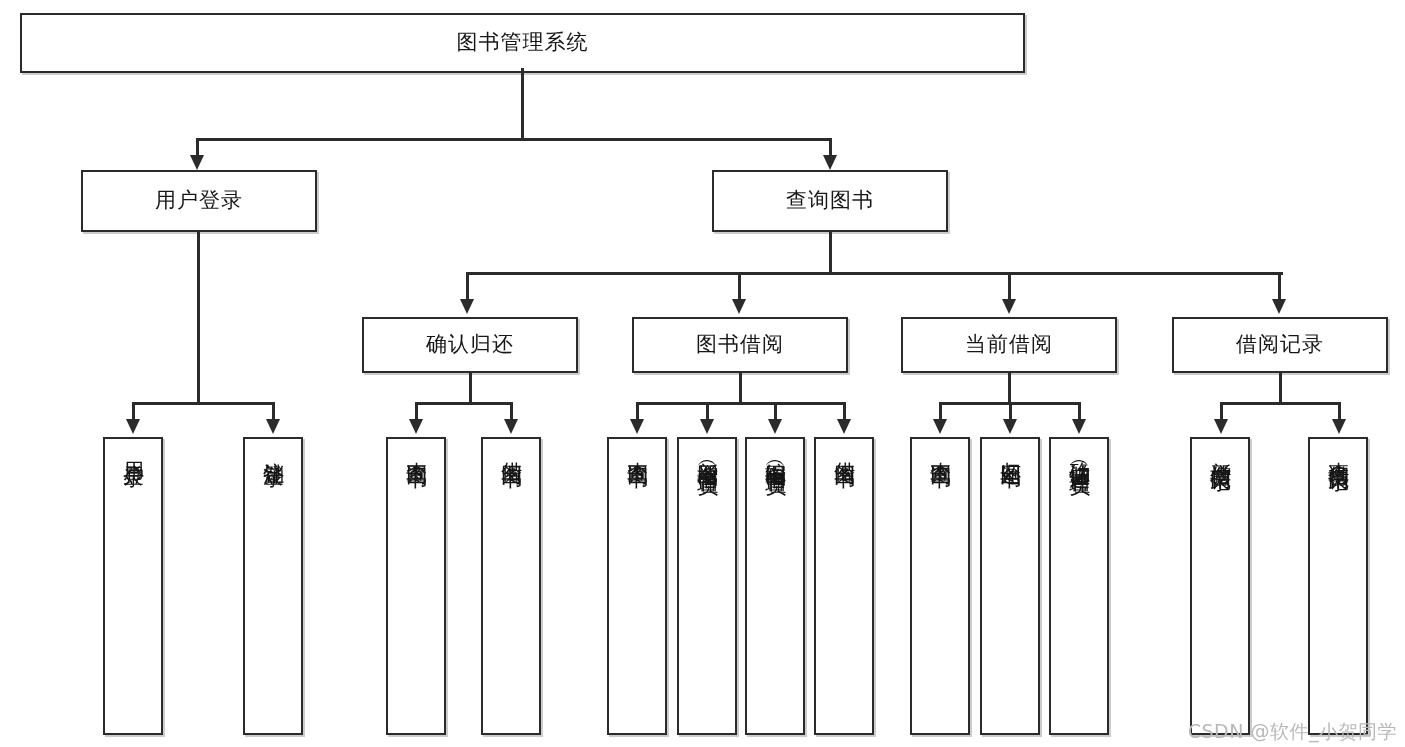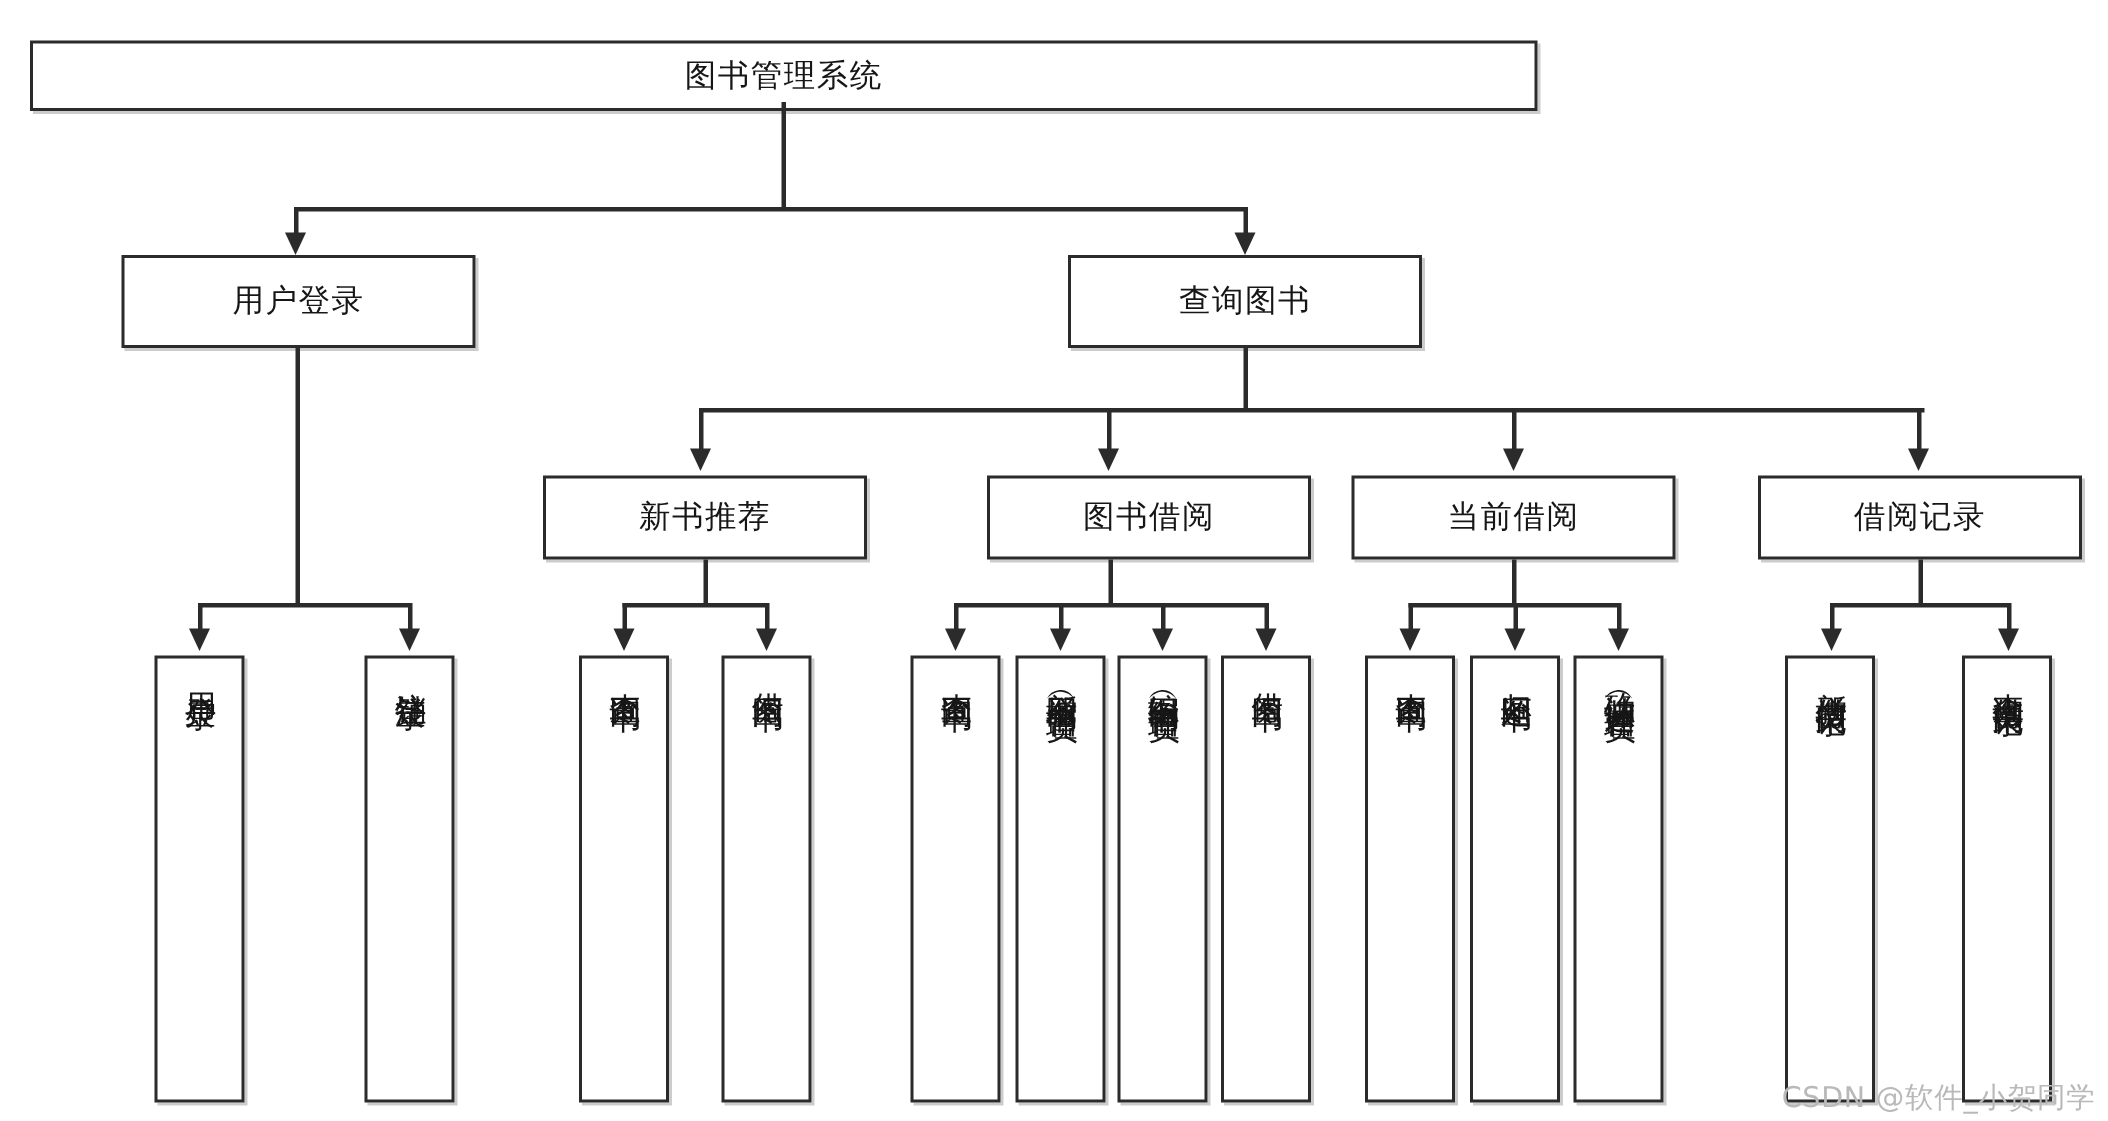--- a/index.html
+++ b/index.html
@@ -77,21 +77,21 @@
     letter-spacing: 0.5px;
     white-space: nowrap;
     pointer-events: none;
   }
 </style>
 </head>
 <body>
 
 <div id="canvas">
 
-  <div class="node horizontal" style="left:20px; top:27px; width:1005px; height:47px;">
+  <div class="node horizontal" style="left:20px; top:13px; width:1005px; height:60px;">
     <span class="node-label">图书管理系统</span>
   </div>
 
   <div class="connector v" style="left:521px; top:68px; height:70px;"></div>
 
   <div class="connector h" style="left:196px; top:138px; width:635px;"></div>
 
   <div class="connector v" style="left:196px; top:138px; height:18px;"></div>
   <div class="arrow-head" style="left:190px; top:155px;"></div>
 
@@ -118,23 +118,23 @@
   <div class="connector v" style="left:466px; top:272px; height:28px;"></div>
   <div class="arrow-head" style="left:460px; top:299px;"></div>
   <div class="connector v" style="left:738px; top:272px; height:28px;"></div>
   <div class="arrow-head" style="left:732px; top:299px;"></div>
   <div class="connector v" style="left:1008px; top:272px; height:28px;"></div>
   <div class="arrow-head" style="left:1002px; top:299px;"></div>
   <div class="connector v" style="left:1278px; top:272px; height:28px;"></div>
   <div class="arrow-head" style="left:1272px; top:299px;"></div>
 
   <div class="node horizontal" style="left:362px; top:317px; width:216px; height:56px;">
-    <span class="node-label">新书推荐</span>
-  </div>
-  <div class="node horizontal" style="left:658px; top:317px; width:216px; height:56px;">
+    <span class="node-label">确认归还</span>
+  </div>
+  <div class="node horizontal" style="left:632px; top:317px; width:216px; height:56px;">
     <span class="node-label">图书借阅</span>
   </div>
   <div class="node horizontal" style="left:1172px; top:317px; width:216px; height:56px;">
     <span class="node-label">借阅记录</span>
   </div>
   <div class="node horizontal" style="left:901px; top:317px; width:216px; height:56px;">
     <span class="node-label">当前借阅</span>
   </div>
 
   <div class="connector v" style="left:469px; top:373px; height:29px;"></div>

